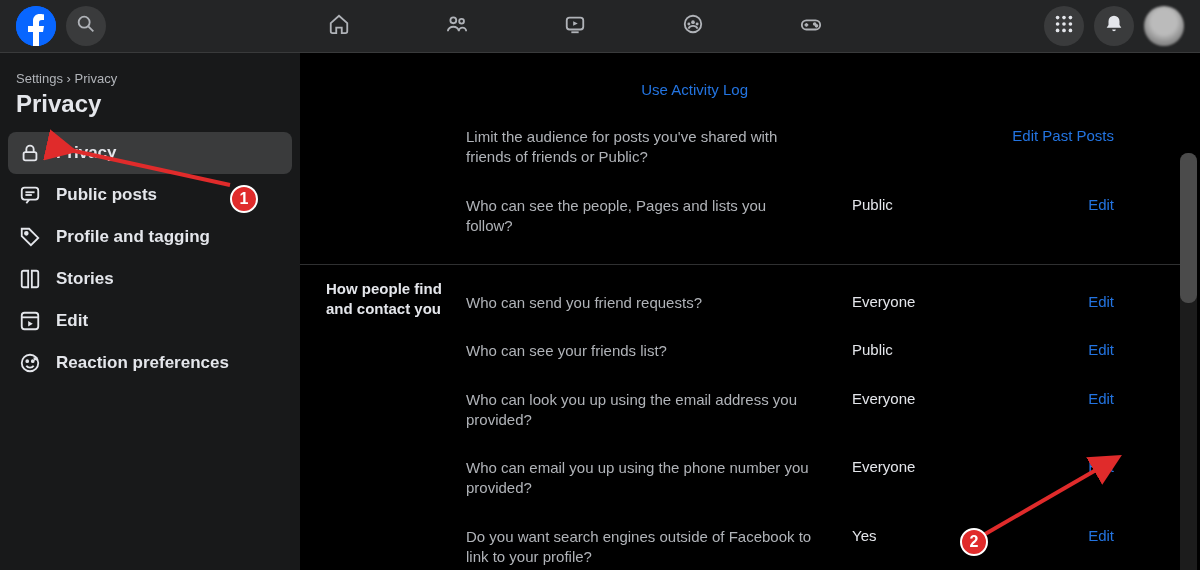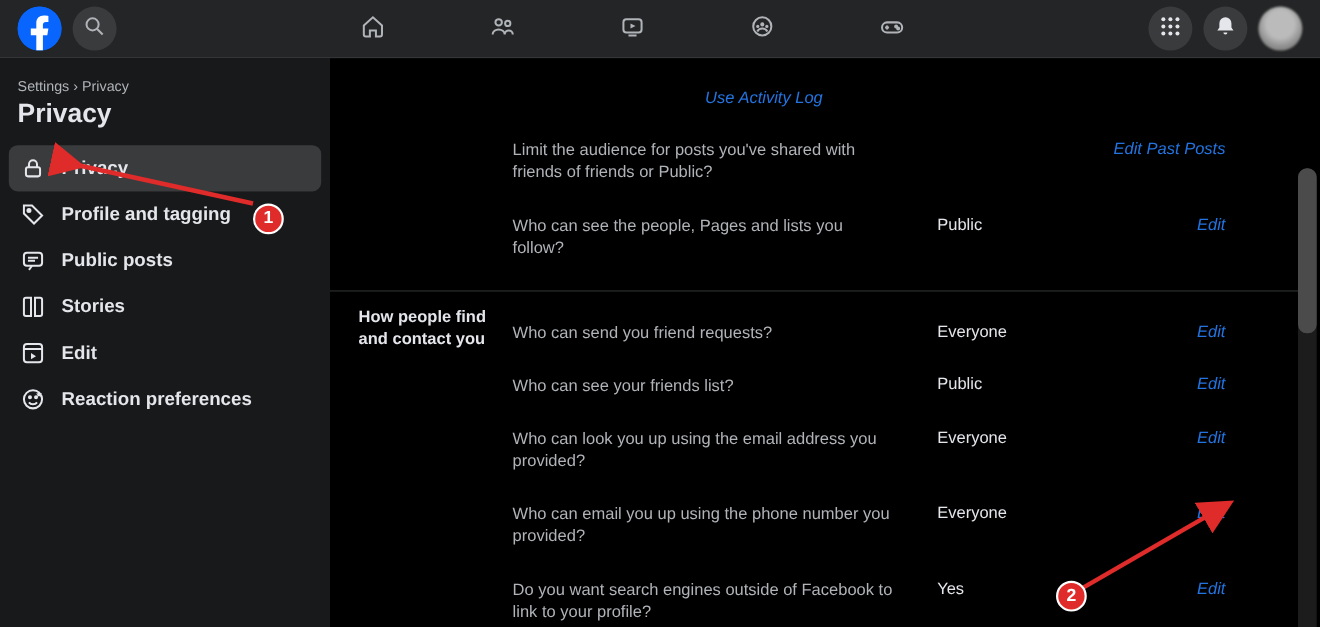--- a/index.html
+++ b/index.html
@@ -30,21 +30,21 @@
   
   .main { flex:1; background:#000; position:relative; overflow:hidden; }
   .panel { padding:0 10px 0 0; }
   .settings-row { display:flex; padding:14px 0; }
   .section-label { flex:0 0 166px; padding-left:26px; font-weight:600; color:#e4e6eb; font-size:15px; line-height:1.35; }
   .settings-body { flex:1; }
   .setting-line { display:flex; align-items:flex-start; gap:16px; padding:14px 0; }
   .setting-line + .setting-line { border-top:0; }
   .sdesc { flex:1; color:#b0b3b8; font-size:15px; line-height:1.35; max-width:350px; }
   .svalue { flex:0 0 130px; color:#e4e6eb; font-size:15px; font-weight:400;margin-left:20px; }
-  .saction { flex:0 0 130px; text-align:right; padding-right:14px;font-style:italic; }
+  .saction { flex:0 0 130px; text-align:right; padding-right:14px; }
   .saction a { color:#2374e1; text-decoration:none; font-size:15px; cursor:pointer; }
   hr.sec-divider { border:0; border-top:1px solid #2f3031; margin:0 0 0 0; }
 
   
   .badge { position:absolute; width:28px; height:28px; border-radius:50%; background:#e02b2b; border:2px solid #fff; color:#fff; font-weight:700; display:flex; align-items:center; justify-content:center; font-size:16px; z-index:50; }
   .arrow-svg { position:absolute; z-index:40; pointer-events:none; }
 
   
   .scrollbar { position:absolute; right:3px; top:100px; width:17px; height:460px; background:#1c1c1c; border-radius:8px; }
   .scroll-thumb { position:absolute; right:3px; top:100px; width:17px; height:150px; background:#4b4b4b; border-radius:8px; }
@@ -145,36 +145,36 @@
           <svg class="icon-svg" viewBox="0 0 24 24" fill="none" stroke="#e4e6eb" stroke-width="2">
             <rect x="5" y="11" width="14" height="9" rx="2"></rect>
             <path d="M8 11V8a4 4 0 0 1 8 0v3"></path>
           </svg>
         </span>
       <span class="lbl">Privacy</span>
     </div>
     <div class="side-item">
       <span class="side-icon">
           <svg class="icon-svg" viewBox="0 0 24 24" fill="none" stroke="#e4e6eb" stroke-width="2">
-            <path d="M3 3h8l10 10-8 8L3 11z"></path>
-            <circle cx="8" cy="8" r="1.5" fill="#e4e6eb"></circle>
-          </svg>
-        </span>
-      <span class="lbl">Profile and tagging</span>
-    </div>
-    <div class="side-item">
-      <span class="side-icon">
-          <svg class="icon-svg" viewBox="0 0 24 24" fill="none" stroke="#e4e6eb" stroke-width="2">
             <rect x="3" y="4" width="18" height="13" rx="3"></rect>
             <path d="M8 21l3-4"></path>
             <line x1="7" y1="9" x2="17" y2="9"></line>
             <line x1="7" y1="12" x2="14" y2="12"></line>
           </svg>
         </span>
       <span class="lbl">Public posts</span>
+    </div>
+    <div class="side-item">
+      <span class="side-icon">
+          <svg class="icon-svg" viewBox="0 0 24 24" fill="none" stroke="#e4e6eb" stroke-width="2">
+            <path d="M3 3h8l10 10-8 8L3 11z"></path>
+            <circle cx="8" cy="8" r="1.5" fill="#e4e6eb"></circle>
+          </svg>
+        </span>
+      <span class="lbl">Profile and tagging</span>
     </div>
     <div class="side-item">
       <span class="side-icon">
           <svg class="icon-svg" viewBox="0 0 24 24" fill="none" stroke="#e4e6eb" stroke-width="2">
             <path d="M3 5a2 2 0 0 1 2-2h5v18H5a2 2 0 0 1-2-2zM21 5a2 2 0 0 0-2-2h-5v18h5a2 2 0 0 0 2-2z"></path>
           </svg>
         </span>
       <span class="lbl">Stories</span>
     </div>
     <div class="side-item">

